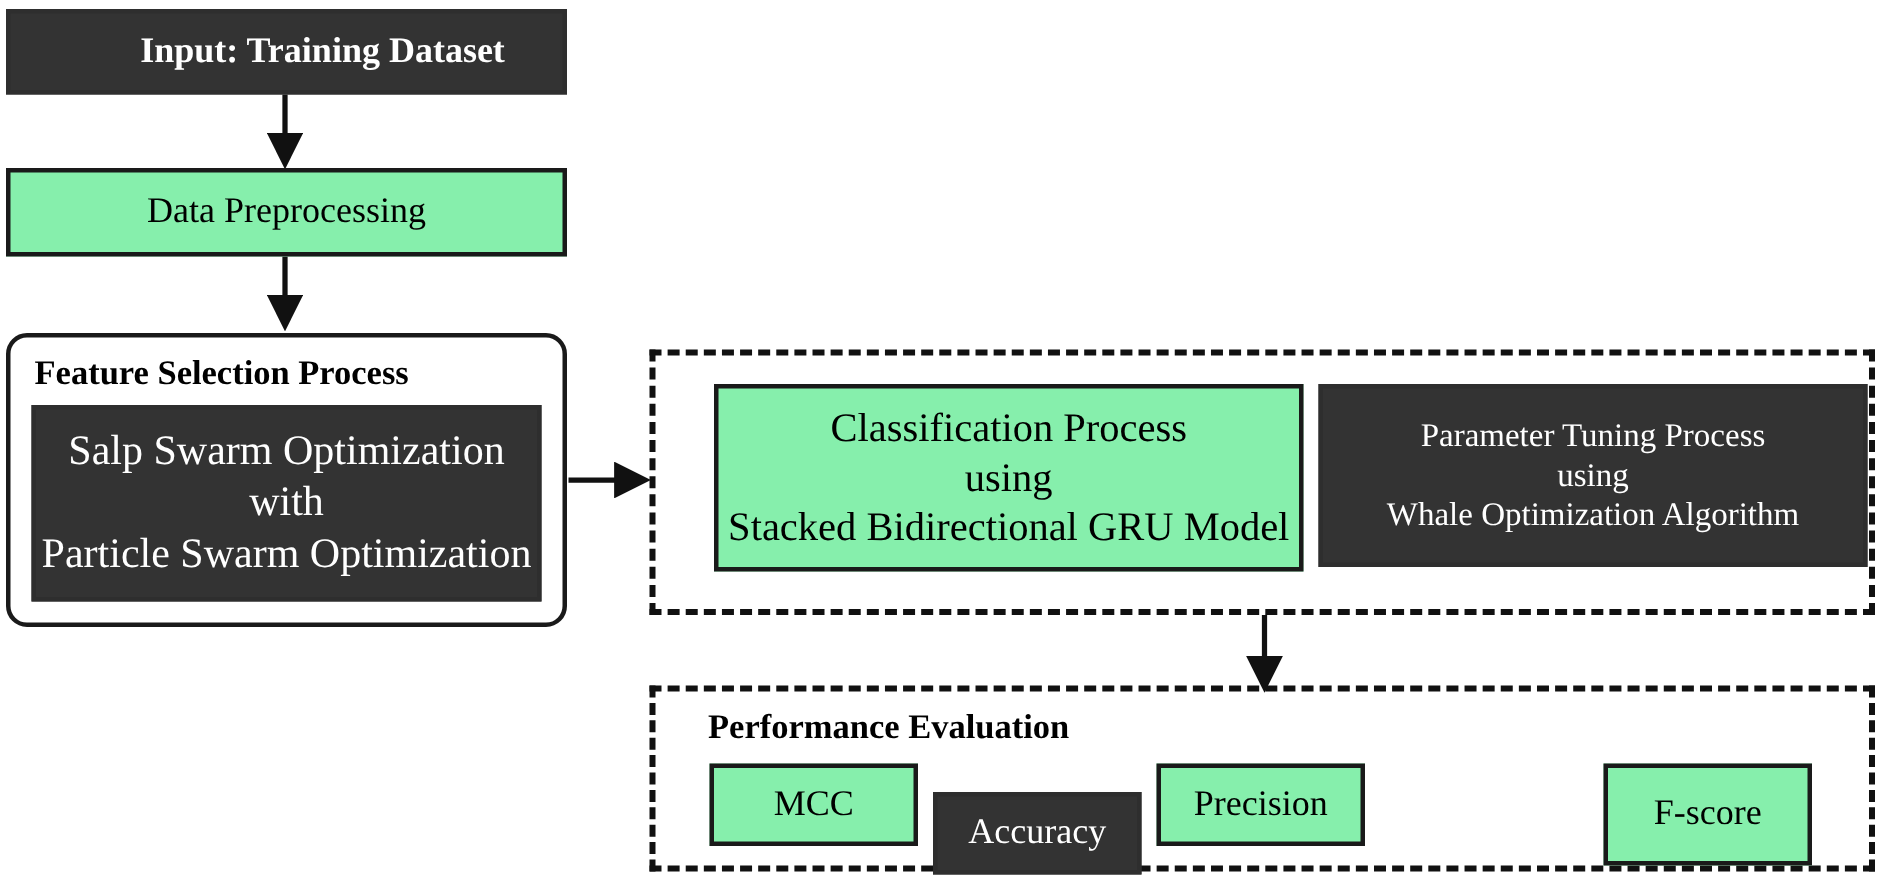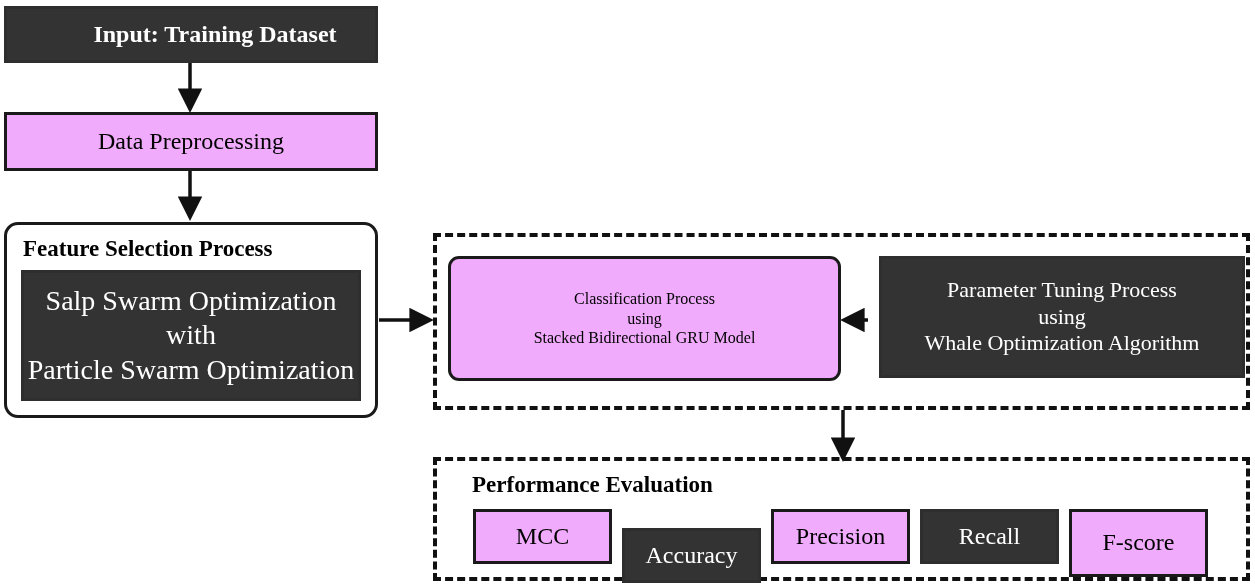--- a/index.html
+++ b/index.html
@@ -22,21 +22,21 @@
     position: absolute;
     box-sizing: border-box;
     display: flex;
     align-items: center;
     justify-content: center;
     text-align: center;
     line-height: 1.22;
   }
   .solid-box {
     border: 3px solid #1a1a1a;
-    background: #f0abfc;
+    background: #86efac;
   }
   .dark-box {
     border: 3px solid #2e2e2e;
     background: #333333;
     color: #ffffff;
   }
   .dashed-group {
     position: absolute;
     box-sizing: border-box;
     border: 4px dashed #111111;
@@ -110,21 +110,21 @@
   </div>
   <div class="group-title" style="left:23px; top:236px; font-size:23px;">Feature Selection Process</div>
   <div class="node dark-box" style="left:21px; top:270px; width:340px; height:131px; font-size:28px;">
     <span class="txt">Salp Swarm Optimization
 with
 Particle Swarm Optimization</span>
   </div>
 
   <div class="dashed-group" style="left:433px; top:233px; width:817px; height:177px;"></div>
 
-  <div class="node solid-box" style="left:448px; top:256px; width:393px; height:125px; font-size:16px;border-radius:11px;">
+  <div class="node solid-box" style="left:476px; top:256px; width:393px; height:125px; font-size:27px;">
     <span class="txt">Classification Process
 using
 Stacked Bidirectional GRU Model</span>
   </div>
 
   <div class="node dark-box" style="left:869px; top:256px; width:366px; height:122px; font-size:22px;margin-left:10px;">
     <span class="txt">Parameter Tuning Process
 using
 Whale Optimization Algorithm</span>
   </div>
@@ -138,21 +138,18 @@
   </div>
 
   <div class="node dark-box" style="left:622px; top:528px; width:139px; height:55px; font-size:24px;">
     <span class="txt">Accuracy</span>
   </div>
 
   <div class="node solid-box" style="left:771px; top:509px; width:139px; height:55px; font-size:24px;">
     <span class="txt">Precision</span>
   </div>
 
-  <div class="node dark-box" style="left:920px; top:509px; width:139px; height:55px; font-size:24px;">
-    <span class="txt">Recall</span>
-  </div>
 
   <div class="node solid-box" style="left:1069px; top:509px; width:139px; height:68px; font-size:24px;">
     <span class="txt">F-score</span>
   </div>
 
 </div>
 
 </body></html>

